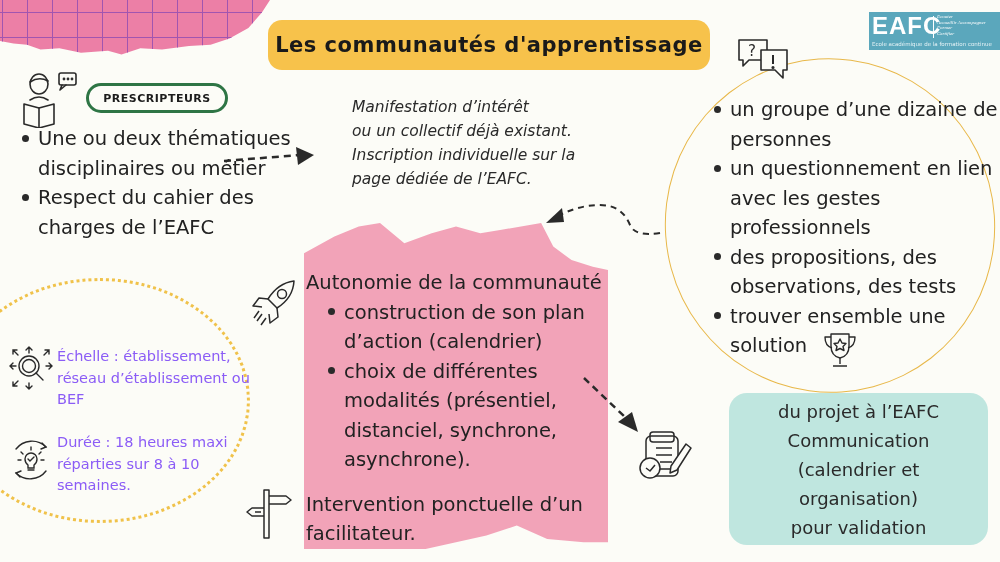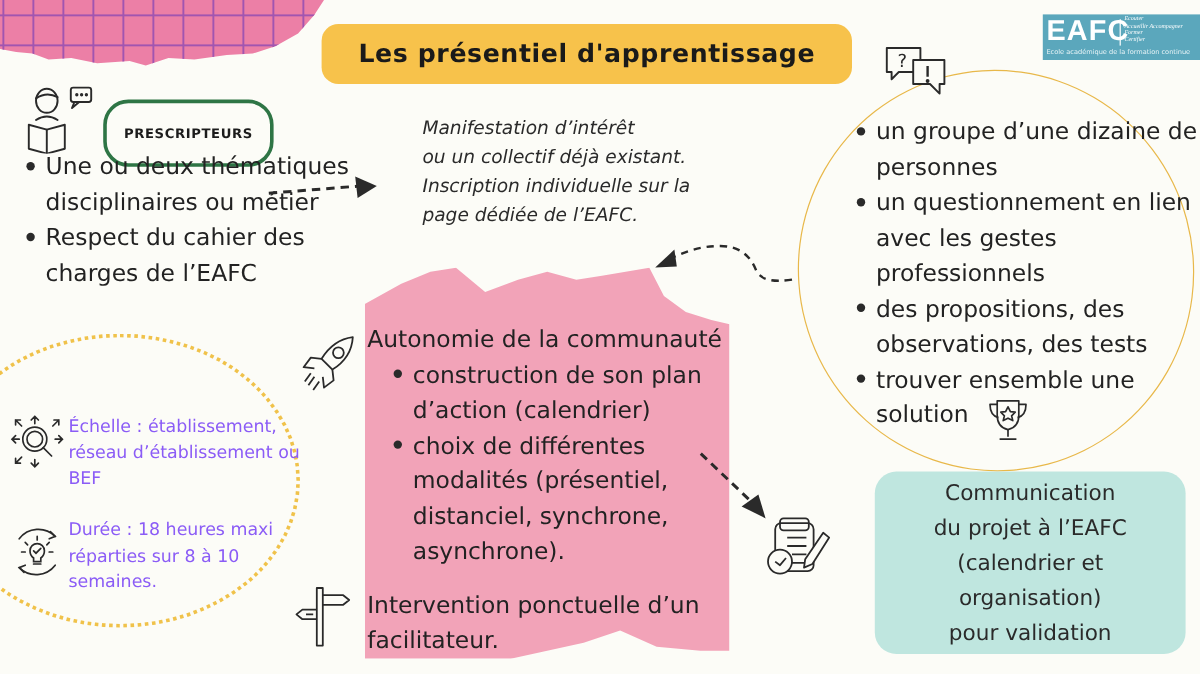--- a/index.html
+++ b/index.html
@@ -55,21 +55,21 @@
     font-family: "Liberation Serif", serif; font-style: italic;
     font-size: 5px; line-height: 5.5px; color: #fff;
   }
   .logo .sub {
     position: absolute; left: 3px; top: 29px;
     font-size: 5.5px; color: #e6f3f6; white-space: nowrap;
   }
 
   
   .pill {
-    left: 86px; top: 83px; width: 142px; height: 56px;
+    left: 86px; top: 83px; width: 142px; height: 30px;
     border: 3px solid #2e7545;
     border-radius: 21px;
     display: flex; align-items: center; justify-content: center;
     font-size: 11px; font-weight: bold; letter-spacing: 0.5px;
     color: #1c1c1c;
   }
 
   .bullets { list-style: none; }
   .bullets li { position: relative; padding-left: 20px; }
   .bullets li::before {
@@ -141,21 +141,21 @@
   .icon svg { display: block; }
 </style>
 </head>
 <body>
 
 <div class="abs grid-patch"></div>
 <div class="abs yellow-ring"></div>
 <div class="abs dotted-ring"></div>
 <div class="abs pink-patch"></div>
 
-<div class="abs title">Les présentiel d'apprentissage</div>
+<div class="abs title">Les communautés d'apprentissage</div>
 
 <div class="abs logo">
   <span class="big">EAFC</span>
   <span class="sep"></span>
   <span class="tag">
     <span>Ecouter</span><br>
     <span>Accueillir Accompagner</span><br>
     <span>Former</span><br>
     <span>Certifier</span>
   </span>
@@ -304,19 +304,19 @@
   <svg width="46" height="52" viewBox="0 0 46 52" fill="none" stroke="#2a2a2a" stroke-width="1.5" stroke-linejoin="round">
     <rect x="18" y="2" width="5" height="48"></rect>
     <path d="M23 8 h17 l5 4 l-5 4 h-17"></path>
     <path d="M18 20 h-12 l-5 4 l5 4 h12"></path>
     <path d="M9 24 h6"></path>
   </svg>
 </div>
 
 <div class="abs teal-box">
   <div>
+    <div>du projet à l’EAFC</div>
     <div>Communication</div>
-    <div>du projet à l’EAFC</div>
     <div>(calendrier et</div>
     <div>organisation)</div>
     <div>pour validation</div>
   </div>
 </div>
 
 </body></html>

